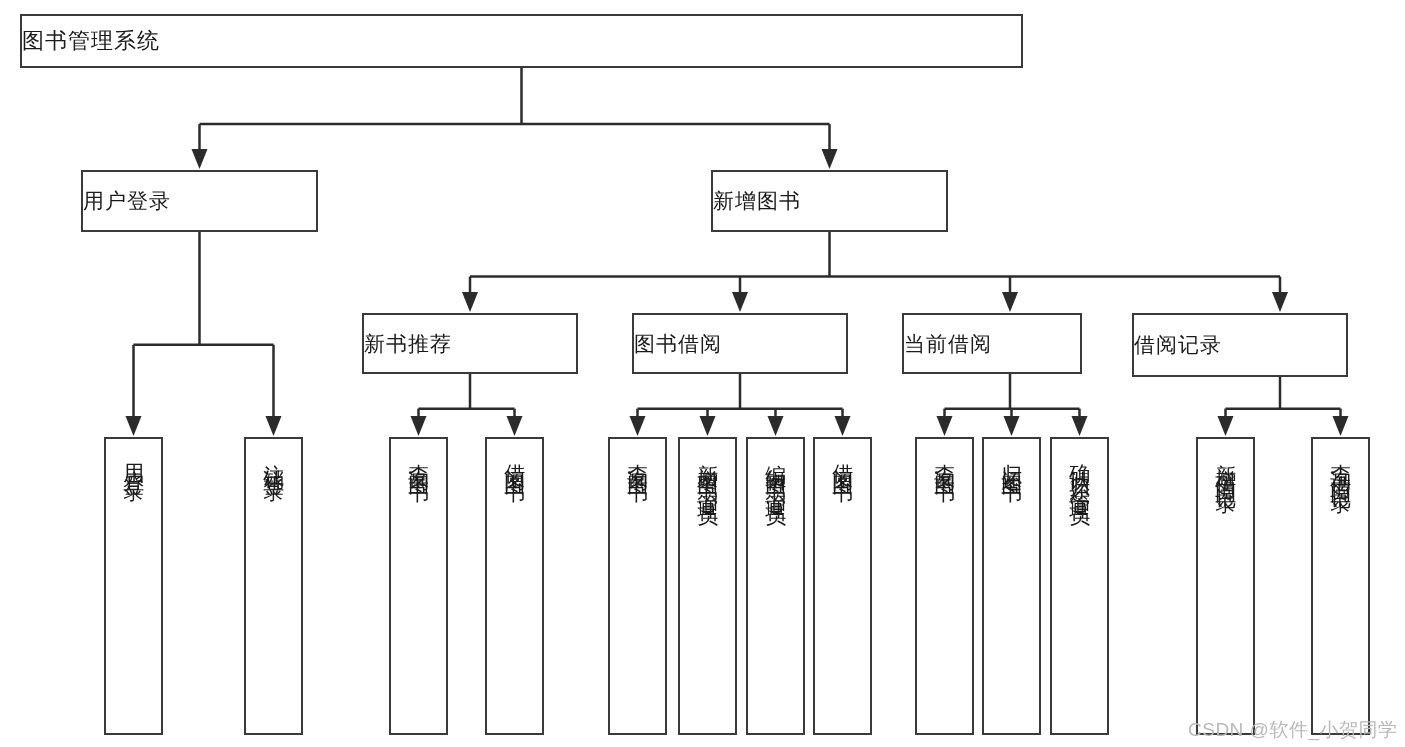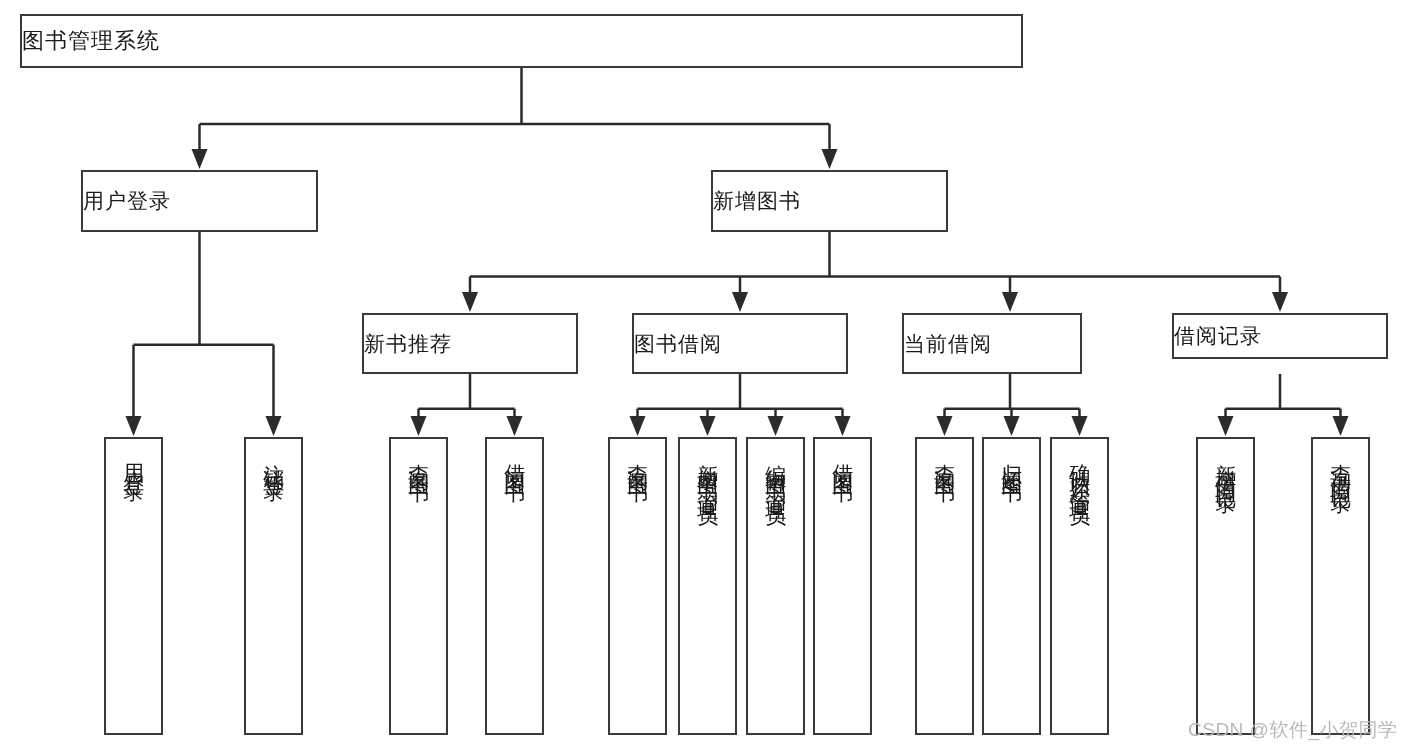--- a/index.html
+++ b/index.html
@@ -146,21 +146,21 @@
 
   <div class="node node-h" style="left: 362px; top: 313px; width: 216px; height: 61px;">
       <span>新书推荐</span>
     </div>
   <div class="node node-h" style="left: 632px; top: 313px; width: 216px; height: 61px;">
       <span>图书借阅</span>
     </div>
   <div class="node node-h" style="left: 902px; top: 313px; width: 180px; height: 61px;">
       <span>当前借阅</span>
     </div>
-  <div class="node node-h" style="left: 1172px; top: 313px; width: 216px; height: 46px;">
+  <div class="node node-h" style="left: 1132px; top: 313px; width: 216px; height: 64px;">
       <span>借阅记录</span>
     </div>
 
   <div class="node node-v" style="left: 104px; top: 437px; width: 59px; height: 298px;">
       <span class="vtext">用户登录</span>
     </div>
   <div class="node node-v" style="left: 244px; top: 437px; width: 59px; height: 298px;">
       <span class="vtext">注销登录</span>
     </div>
 

